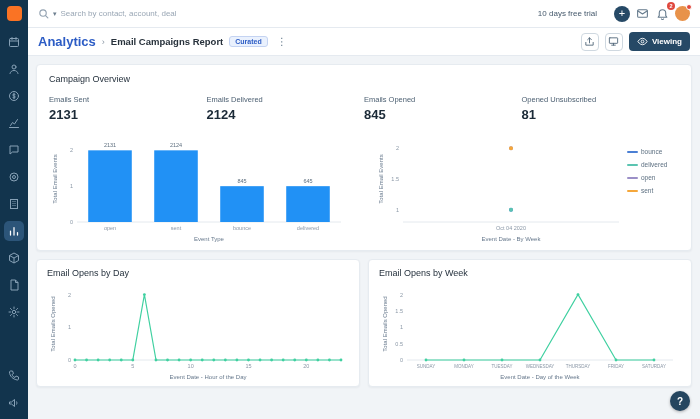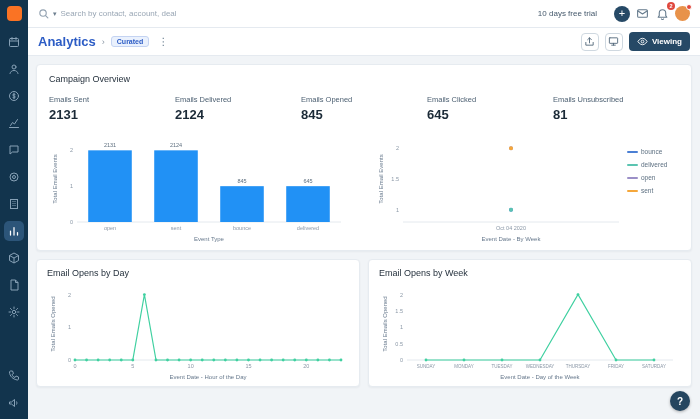--- a/index.html
+++ b/index.html
@@ -166,20 +166,21 @@
       <span class="badge">2</span>
     </div>
     <div class="avatar">
         <span class="dot"></span>
       </div>
   </div>
 
   <div class="toolbar">
     <span class="crumb-link">Analytics</span>
     <span class="crumb-sep">›</span>
+    <span class="crumb-title">Email Campaigns Report</span>
     <span class="curated">Curated</span>
     <span class="kebab">⋮</span>
     <div class="tb-right">
       <div class="sq-btn">
         <svg width="11" height="11" viewBox="0 0 24 24" fill="none" stroke="currentColor" stroke-width="2" stroke-linecap="round" stroke-linejoin="round">
             <path d="M12 15V4M8 8l4-4 4 4"></path>
             <path d="M4 14v6h16v-6"></path>
           </svg>
       </div>
       <div class="sq-btn">
@@ -209,25 +210,21 @@
         </div>
         <div class="metric">
           <div class="label">Emails Delivered</div>
           <div class="value">2124</div>
         </div>
         <div class="metric">
           <div class="label">Emails Opened</div>
           <div class="value">845</div>
         </div>
         <div class="metric">
-          <div class="label">Emails Clicked</div>
-          <div class="value">645</div>
-        </div>
-        <div class="metric">
-          <div class="label">Emails Unsubscribed</div>
+          <div class="label">Opened Unsubscribed</div>
           <div class="value">81</div>
         </div>
       </div>
       <div class="charts-row">
         <div class="chart"><svg width="300" height="118" style="font-family: &quot;Liberation Sans&quot;, sans-serif;">
               <text font-size="5.5" fill="#8a97a6" x="24" y="98" text-anchor="end">0</text>
               <text font-size="5.5" fill="#8a97a6" x="24" y="62.166666666666664" text-anchor="end">1</text>
               <text font-size="5.5" fill="#8a97a6" x="24" y="26.33333333333333" text-anchor="end">2</text>
               <line x1="28" y1="96" x2="292" y2="96" stroke="#e4e9ee" stroke-width="1"></line>
               <text font-size="6" fill="#66788c" x="160" y="115" text-anchor="middle">Event Type</text>

